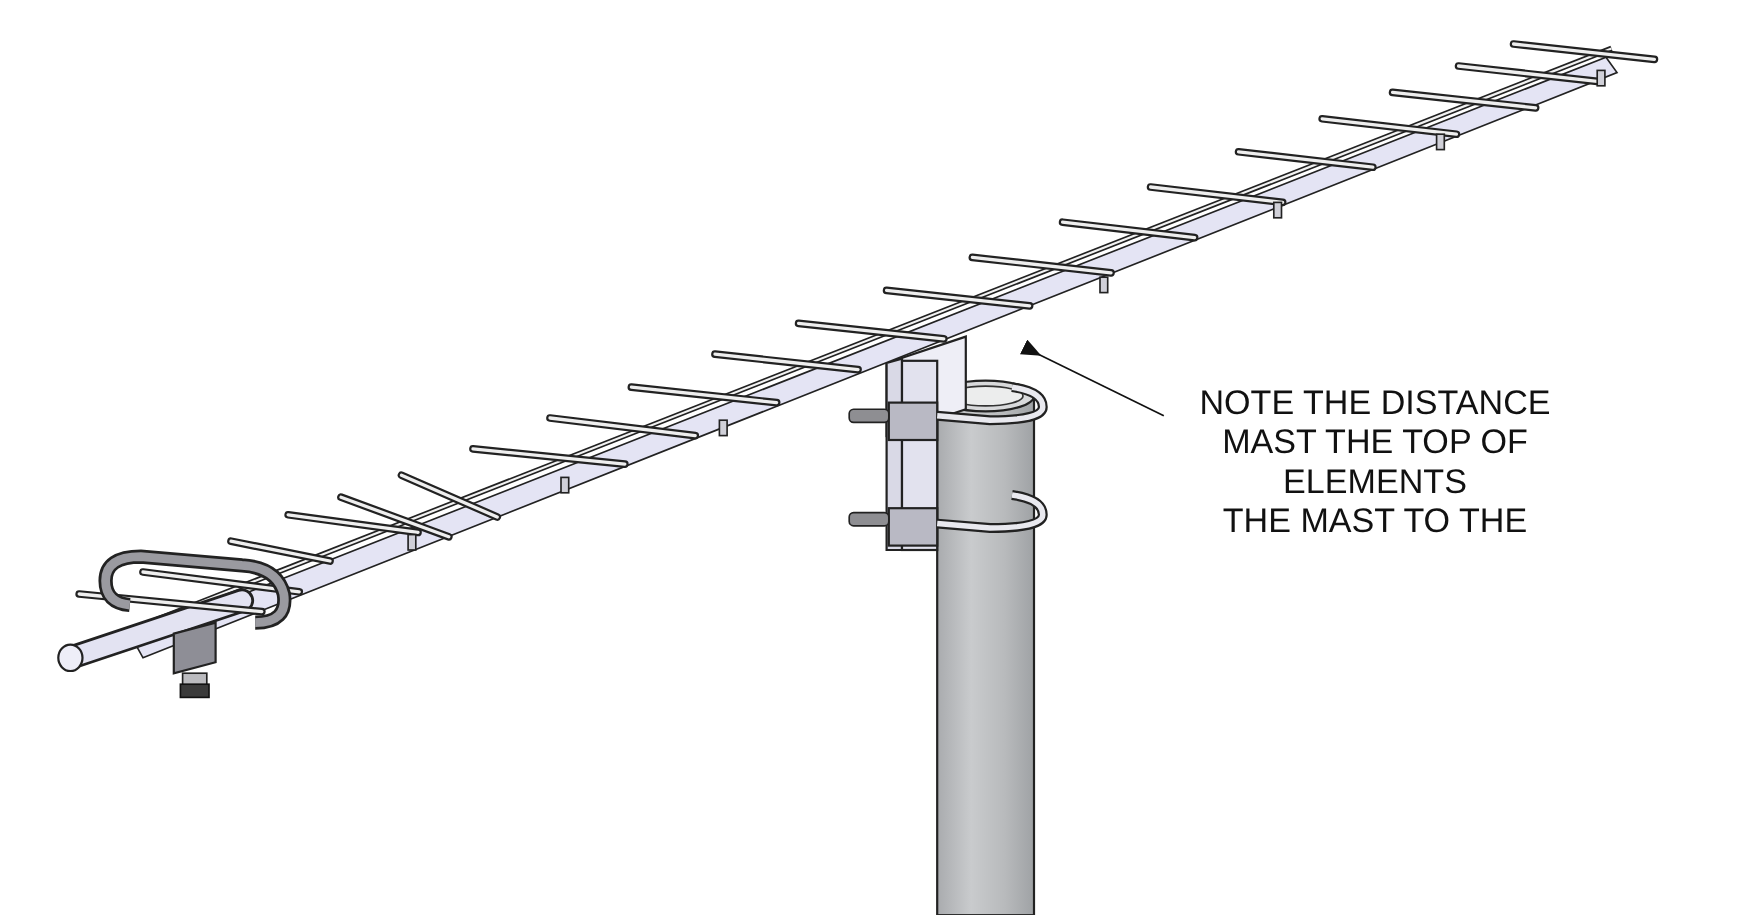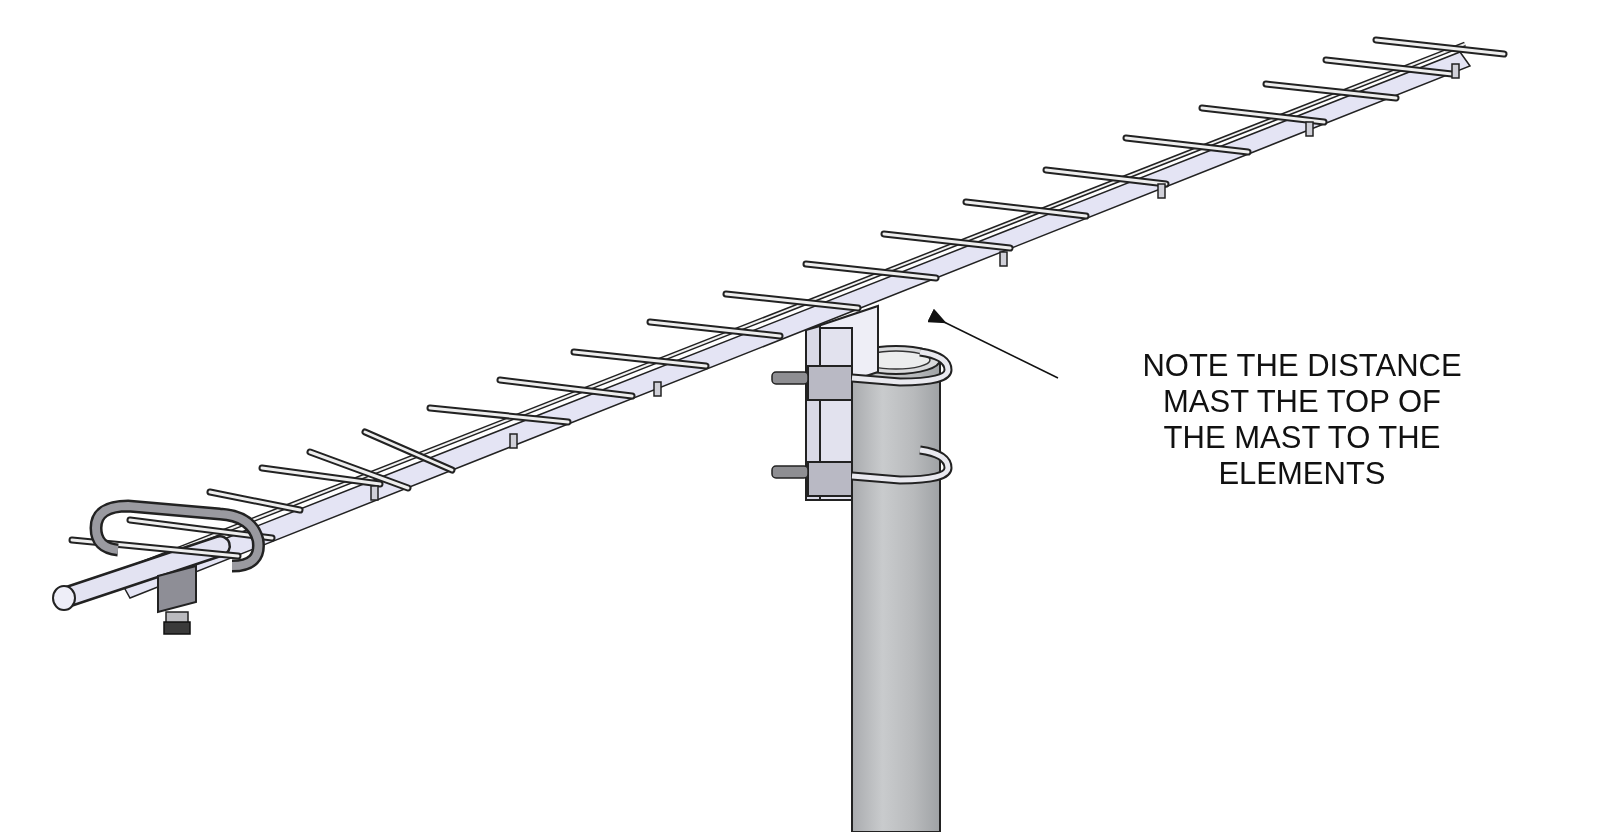--- a/index.html
+++ b/index.html
@@ -1,20 +1,20 @@
 <!DOCTYPE html>
 <html><head>
 <meta charset="utf-8">
 <style>
   html, body { margin: 0; padding: 0; background: #ffffff; }
   body { width: 1600px; height: 832px; position: relative; overflow: hidden; }
   #diagram { position: absolute; left: 0; top: 0; width: 1600px; height: 832px; }
   .note {
     position: absolute;
-    left: 1112px; top: 348px; width: 380px;
+    left: 1060px; top: 348px; width: 380px;
     font-family: "Liberation Sans", sans-serif;
     font-size: 31px; line-height: 36px;
     color: #111111; text-align: center;
     letter-spacing: 0px;
   }
   .note span { display: block; }
 </style>
 </head>
 <body>
 
@@ -134,15 +134,15 @@
     <rect x="166" y="612" width="22" height="12" fill="#bbbbbf" stroke="#222" stroke-width="1.5"></rect>
     <rect x="164" y="622" width="26" height="12" fill="#3a3a3a" stroke="#111" stroke-width="1.5"></rect>
   </g>
 
   <line x1="1058" y1="378" x2="944" y2="322" stroke="#111" stroke-width="1.5" marker-end="url(#arrowHead)"></line>
 </svg>
 
 <div class="note">
   <span>NOTE THE DISTANCE</span>
   <span>MAST THE TOP OF</span>
+  <span>ELEMENTS</span>
   <span>THE MAST TO THE</span>
-  <span>ELEMENTS</span>
 </div>
 
 </body></html>

